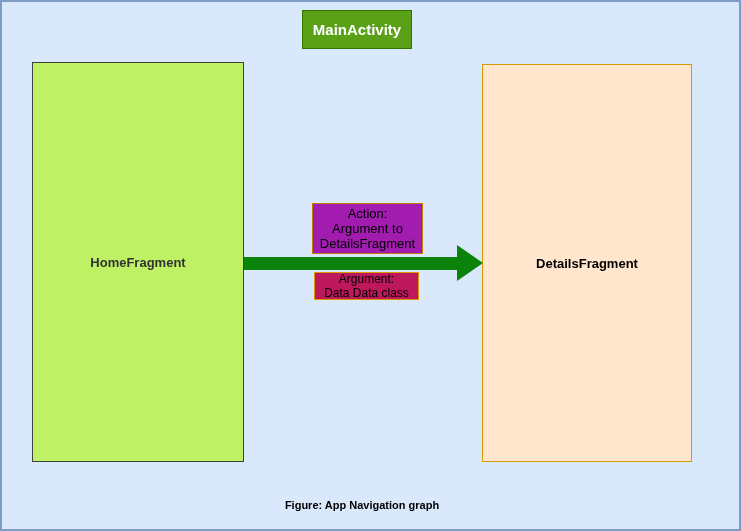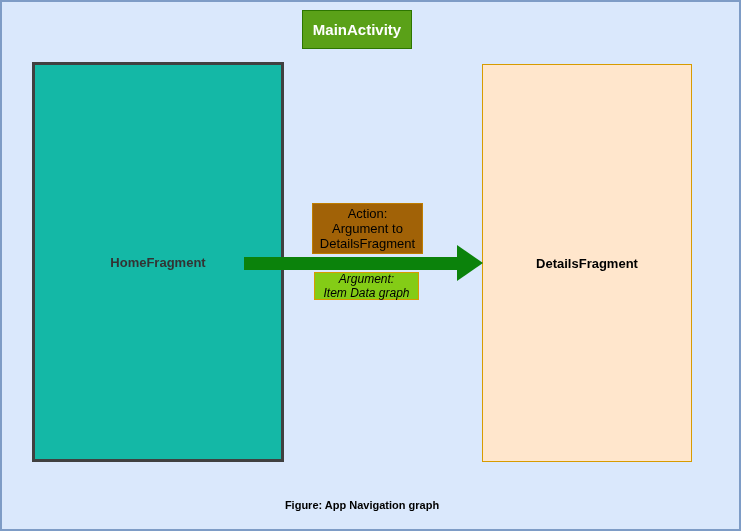--- a/index.html
+++ b/index.html
@@ -27,23 +27,23 @@
     left: 300px; top: 8px;
     width: 110px; height: 39px;
     background: #5aa118;
     border: 1px solid #2d7600;
     color: #ffffff;
     font-weight: bold;
     font-size: 15px;
   }
   .home-fragment {
     left: 30px; top: 60px;
-    width: 252px; height: 400px;
-    background: #14b8a6;
-    border: 3px solid #404040;
+    width: 212px; height: 400px;
+    background: #bef264;
+    border: 1px solid #404040;
     color: #333333;
     font-weight: bold;
     font-size: 13px;
   }
   .details-fragment {
     left: 480px; top: 62px;
     width: 210px; height: 398px;
     background: #ffe6cc;
     border: 1px solid #d79b00;
     color: #000000;
@@ -60,35 +60,34 @@
     position: absolute;
     left: 455px; top: 243px;
     width: 0; height: 0;
     border-top: 18px solid transparent;
     border-bottom: 18px solid transparent;
     border-left: 26px solid #0b820b;
   }
   .action-box {
     left: 310px; top: 201px;
     width: 111px; height: 51px;
-    background: #a16207;
+    background: #a21caf;
     border: 1px solid #bf7d00;
     color: #000000;
     font-size: 13px;
     line-height: 15px;
   }
   .argument-box {
     left: 312px; top: 270px;
     width: 105px; height: 28px;
-    background: #84cc16;
+    background: #be185d;
     border: 1px solid #d79b00;
     color: #000000;
     font-size: 12px;
     line-height: 14px;
-    font-style: italic;
   }
   .caption {
     position: absolute;
     left: 0; top: 497px;
     width: 720px;
     text-align: center;
     font-weight: bold;
     font-size: 11px;
     color: #000000;
   }
@@ -117,19 +116,19 @@
     <div>
       <div>Action:</div>
       <div>Argument to</div>
       <div>DetailsFragment</div>
     </div>
   </div>
 
   <div class="node argument-box">
     <div>
       <div>Argument:</div>
-      <div>Item Data graph</div>
+      <div>Data Data class</div>
     </div>
   </div>
 
   <div class="caption">Figure: App Navigation graph</div>
 
 </div>
 
 </body></html>

